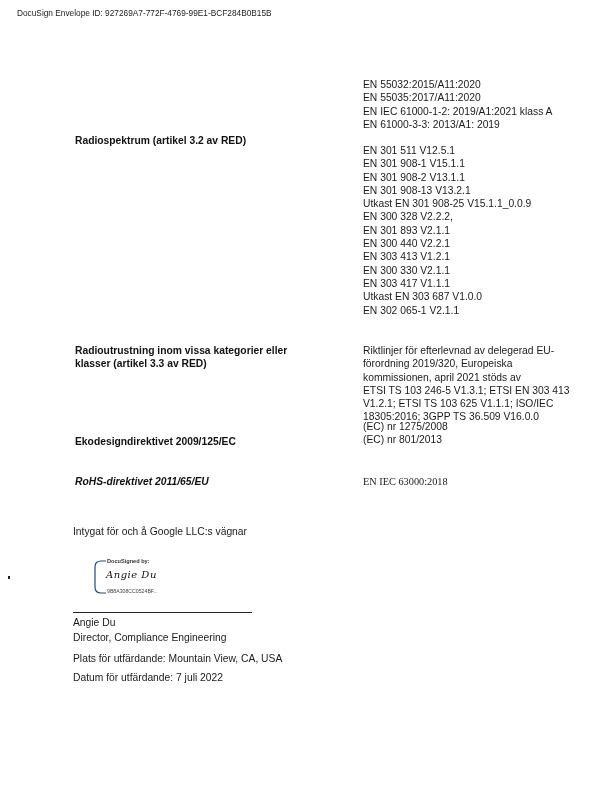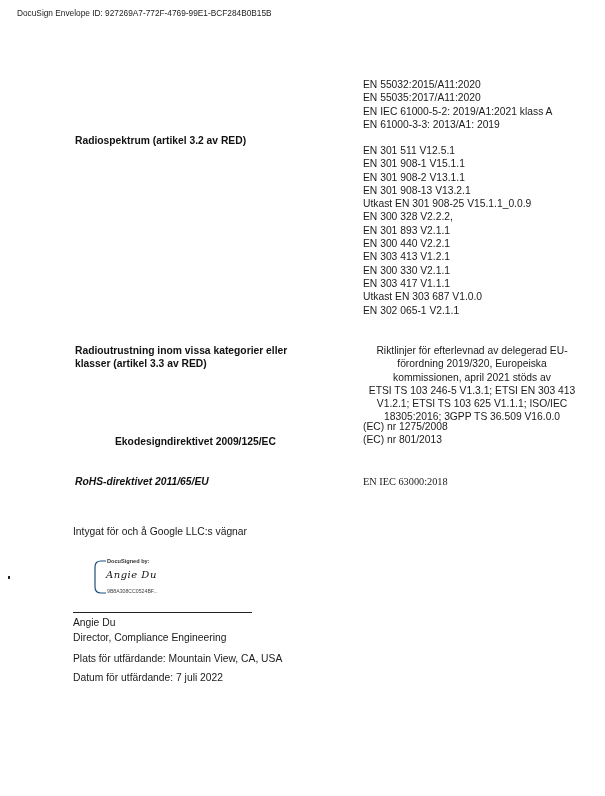--- a/index.html
+++ b/index.html
@@ -47,21 +47,21 @@
     }
   </style>
 </head>
 <body>
 
 <div class="envelope-id">DocuSign Envelope ID: 927269A7-772F-4769-99E1-BCF284B0B15B</div>
 
 <div class="values" style="top:78px;">
   <div>EN 55032:2015/A11:2020</div>
   <div>EN 55035:2017/A11:2020</div>
-  <div>EN IEC 61000-5-2: 2019/A1:2021 klass A</div>
+  <div>EN IEC 61000-1-2: 2019/A1:2021 klass A</div>
   <div>EN 61000-3-3: 2013/A1: 2019</div>
 </div>
 
 <div class="label" style="top:134px;">Radiospektrum (artikel 3.2 av RED)</div>
 <div class="values" style="top:144px;">
   <div>EN 301 511 V12.5.1</div>
   <div>EN 301 908-1 V15.1.1</div>
   <div>EN 301 908-2 V13.1.1</div>
   <div>EN 301 908-13 V13.2.1</div>
   <div>Utkast EN 301 908-25 V15.1.1_0.0.9</div>
@@ -69,26 +69,26 @@
   <div>EN 301 893 V2.1.1</div>
   <div>EN 300 440 V2.2.1</div>
   <div>EN 303 413 V1.2.1</div>
   <div>EN 300 330 V2.1.1</div>
   <div>EN 303 417 V1.1.1</div>
   <div>Utkast EN 303 687 V1.0.0</div>
   <div>EN 302 065-1 V2.1.1</div>
 </div>
 
 <div class="label" style="top:344px;">Radioutrustning inom vissa kategorier eller klasser (artikel 3.3 av RED)</div>
-<div class="values" style="top:344px; width:262px;text-align:center;">
+<div class="values" style="top:344px; width:262px;">
   <div class="wrap">Riktlinjer för efterlevnad av delegerad EU-förordning 2019/320, Europeiska kommissionen, april 2021 stöds av</div>
   <div class="wrap">ETSI TS 103 246-5 V1.3.1; ETSI EN 303 413 V1.2.1; ETSI TS 103 625 V1.1.1; ISO/IEC 18305:2016; 3GPP TS 36.509 V16.0.0</div>
 </div>
 
-<div class="label" style="top:435px;margin-left:40px;">Ekodesigndirektivet 2009/125/EC</div>
+<div class="label" style="top:435px;">Ekodesigndirektivet 2009/125/EC</div>
 <div class="values" style="top:420px;">
   <div>(EC) nr 1275/2008</div>
   <div>(EC) nr 801/2013</div>
 </div>
 
 <div class="label" style="top:475px;font-style:italic;">RoHS-direktivet 2011/65/EU</div>
 <div class="values" style="top:475px;font-family:Liberation Serif, serif;">
   <div>EN IEC 63000:2018</div>
 </div>
 

